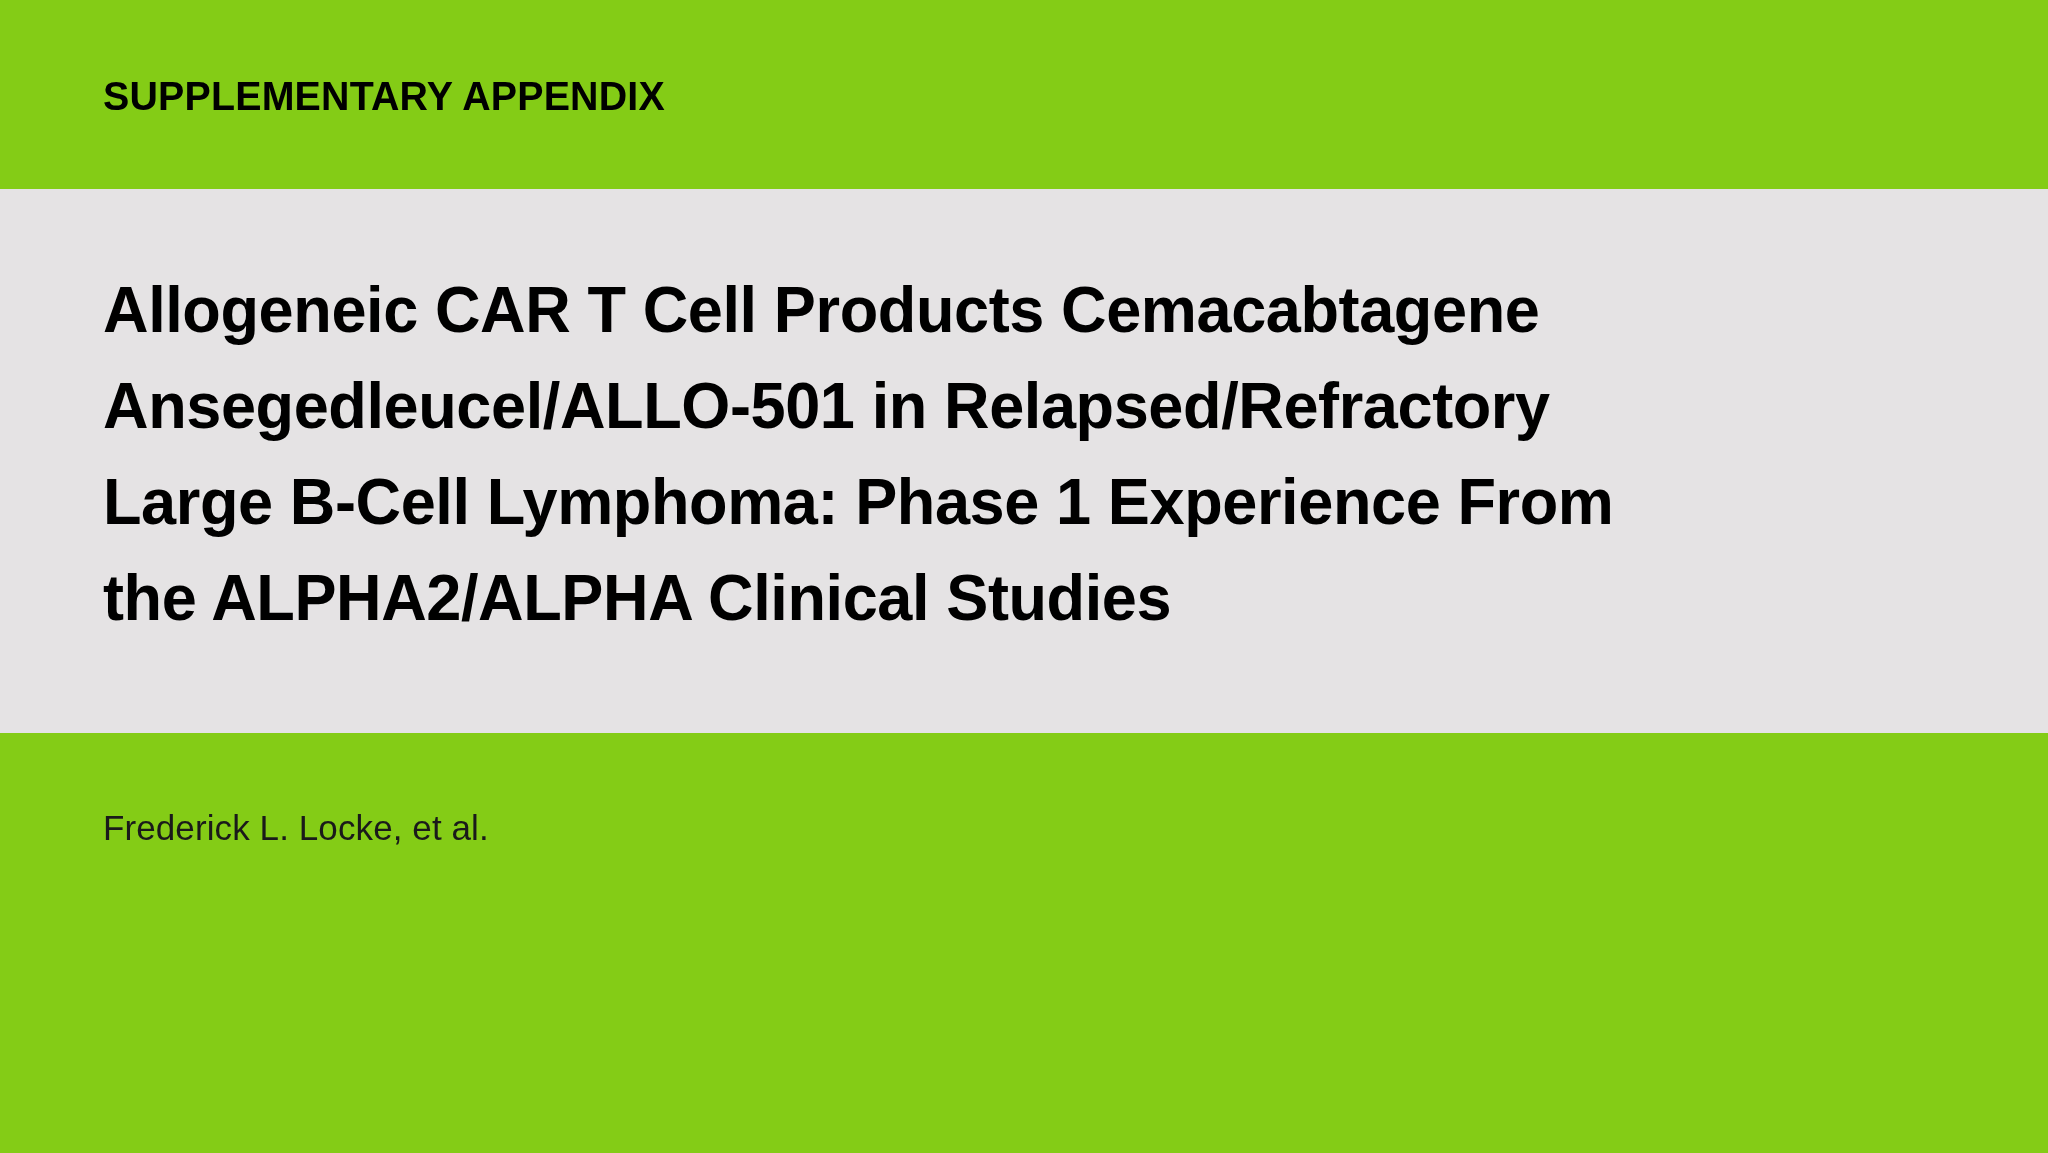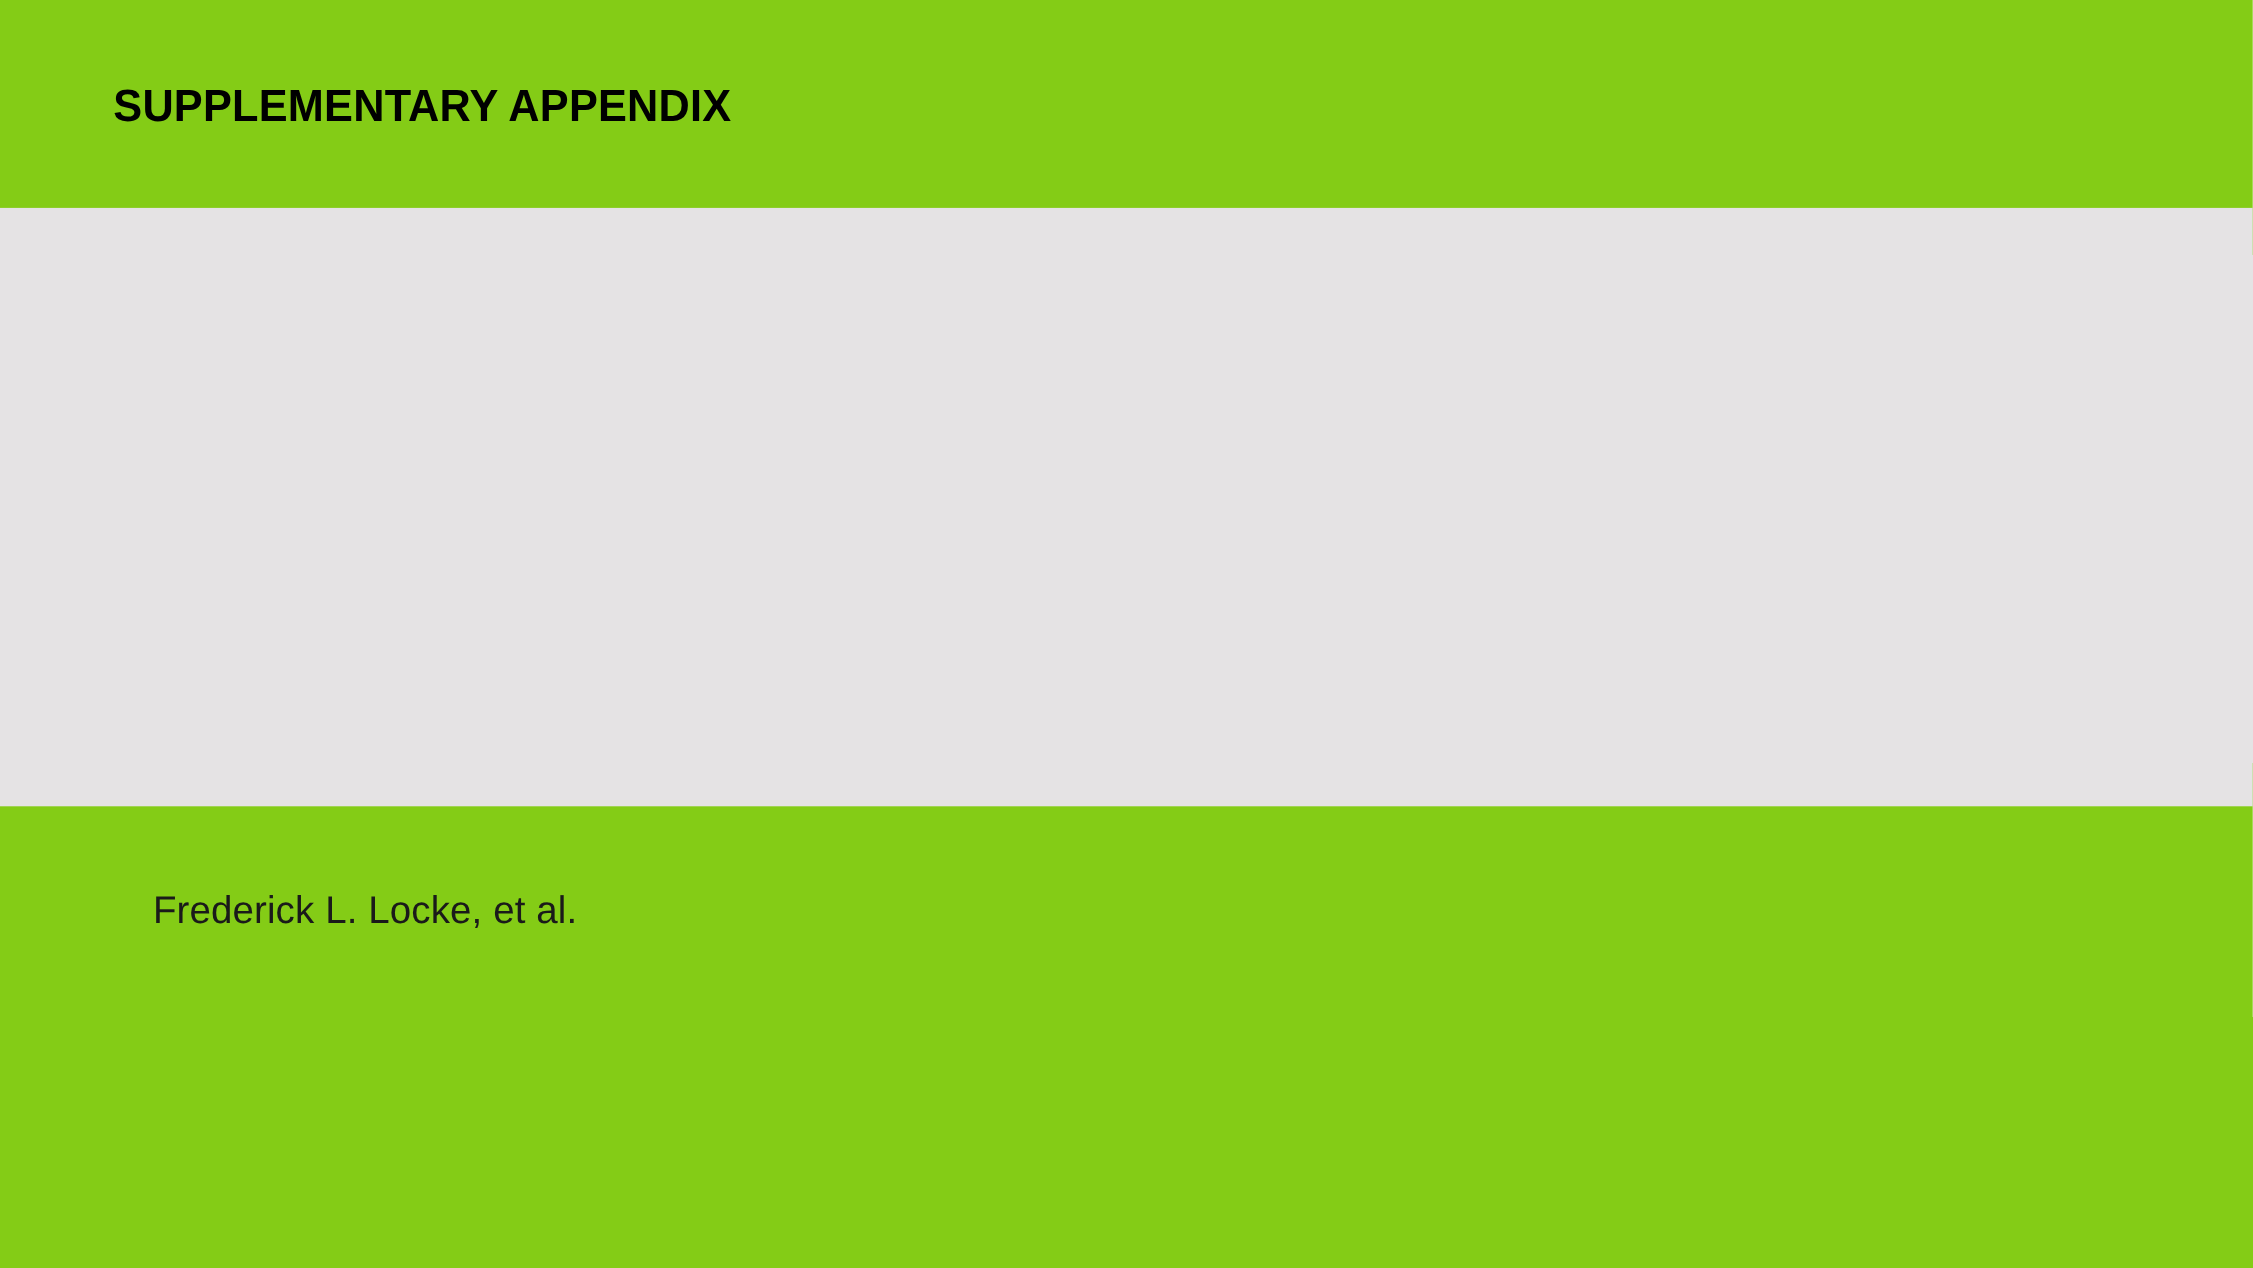--- a/index.html
+++ b/index.html
@@ -72,28 +72,33 @@
     position: absolute;
     left: 103px;
     top: 806px;
     font-family: "Liberation Sans", sans-serif;
     font-weight: normal;
     font-size: 35px;
     line-height: 44px;
     color: #1a1a1a;
     white-space: nowrap;
     letter-spacing: 0.1px;
-    margin-left: 36px;
   }
 </style>
 </head>
 <body>
 
 <div class="slide">
 
   <div class="kicker">SUPPLEMENTARY APPENDIX</div>
 
   <div class="title-band"></div>
 
+  <div class="title-block">
+    <div class="title-line">Allogeneic CAR T Cell Products Cemacabtagene</div>
+    <div class="title-line">Ansegedleucel/ALLO-501 in Relapsed/Refractory</div>
+    <div class="title-line">Large B-Cell Lymphoma: Phase 1 Experience From</div>
+    <div class="title-line">the ALPHA2/ALPHA Clinical Studies</div>
+  </div>
 
   <div class="author">Frederick L. Locke, et al.</div>
 
 </div>
 
 </body></html>

